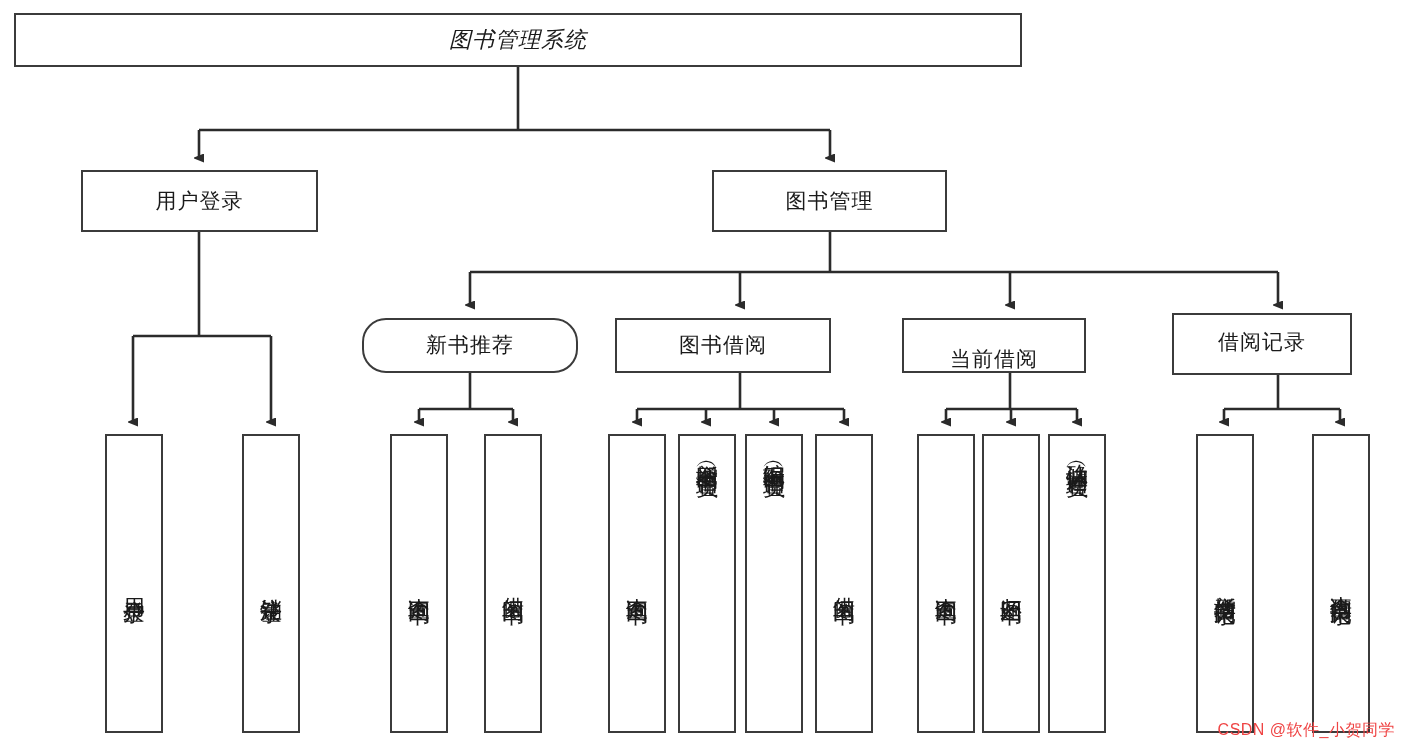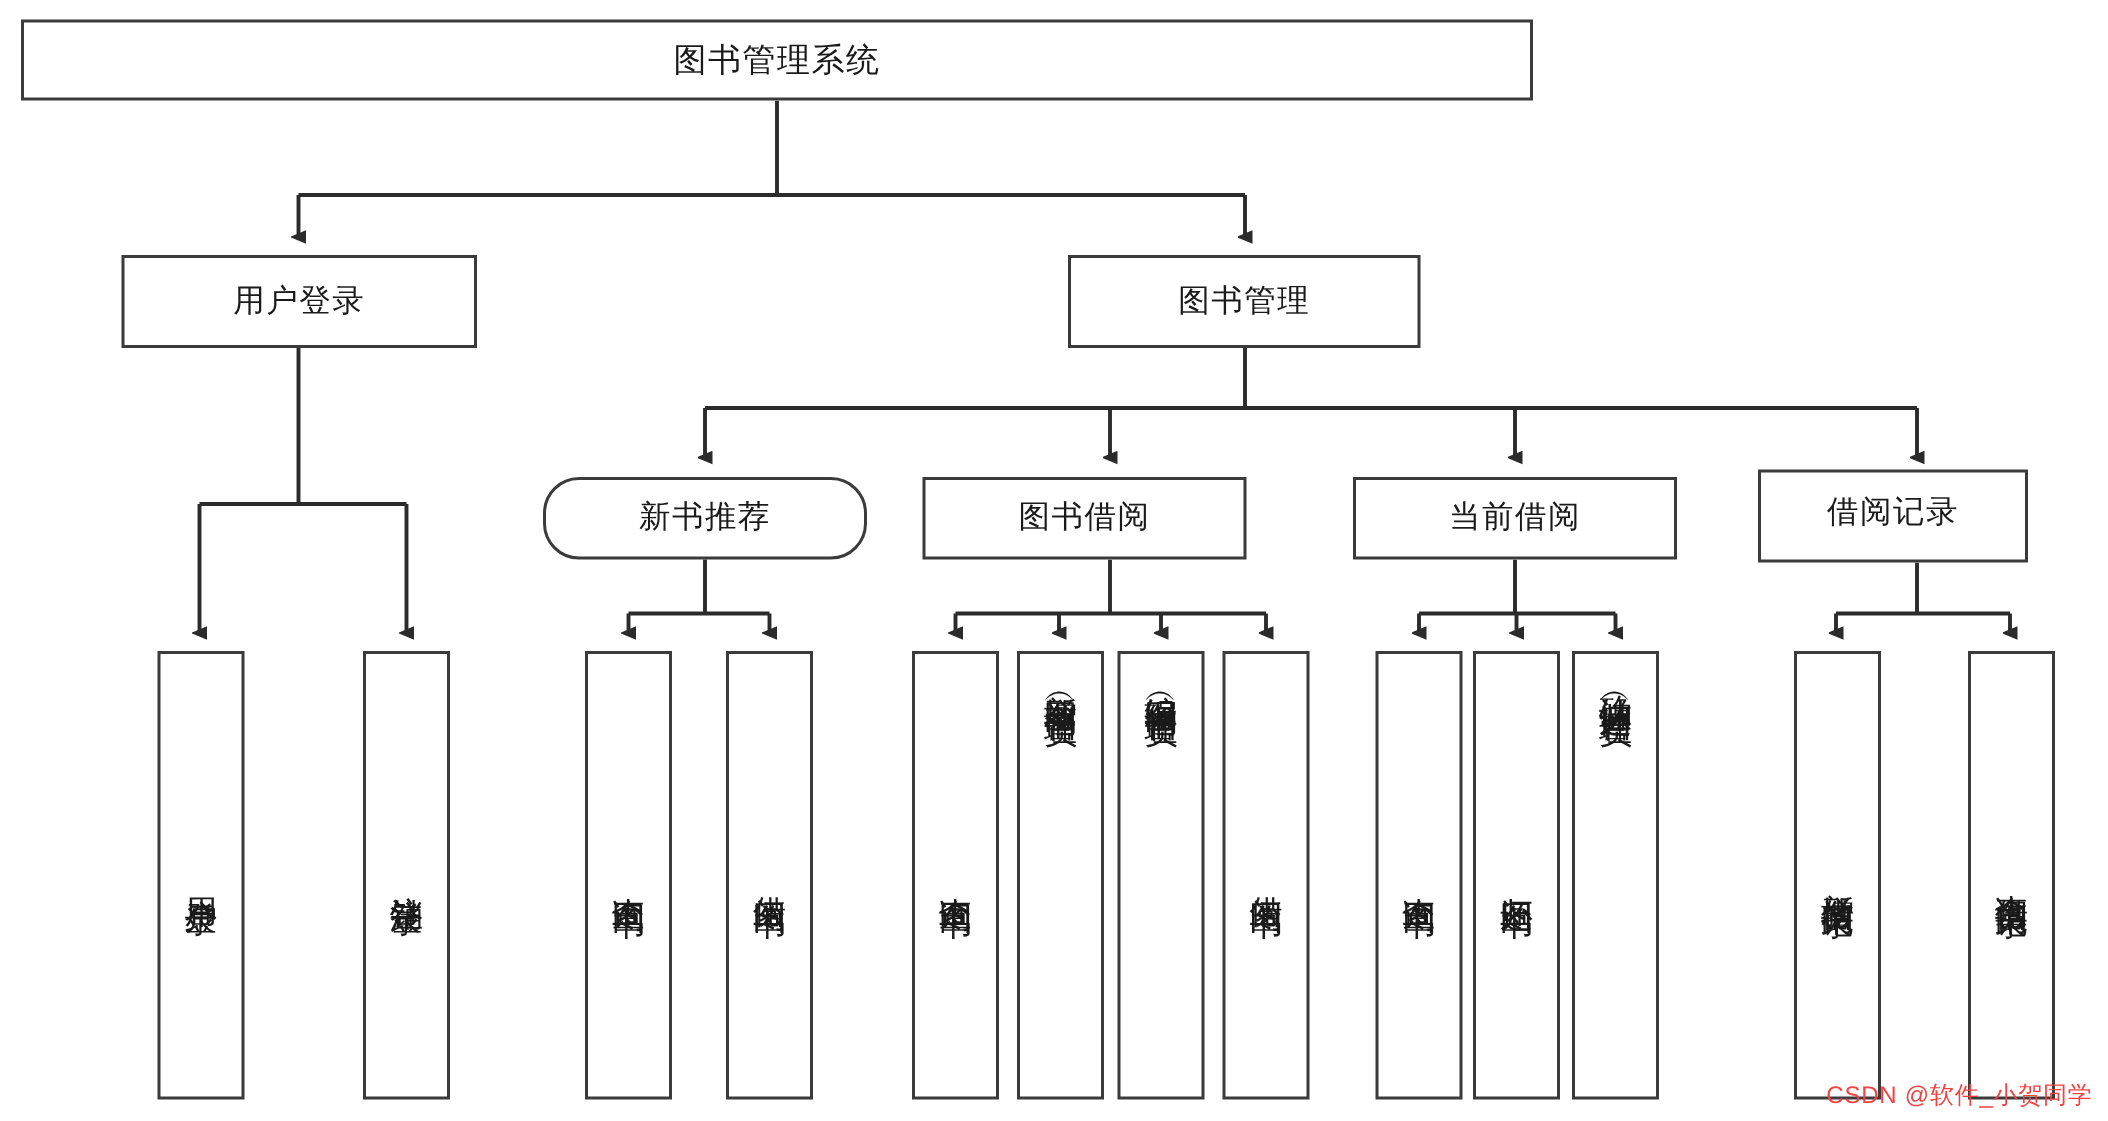--- a/index.html
+++ b/index.html
@@ -33,21 +33,21 @@
   .node .lbl{
     display:block;
     text-align:center;
     white-space:nowrap;
   }
   
   .node.horiz .lbl{
     font-size:21px;
     letter-spacing:1px;
   }
-  .node.root .lbl{ font-size:22px; letter-spacing:1px; }
+  .node.root .lbl{ font-size:22px; letter-spacing:1px;font-style:italic; }
   
   .node.vert{
     align-items:flex-start;
     padding-top:10px;
   }
   .node.vert.centered{
     align-items:center;
     padding-top:0;
   }
   .node.vert .lbl{
@@ -134,21 +134,21 @@
   <div class="node horiz" style="left:712px;top:170px;width:235px;height:62px;">
     <span class="lbl">图书管理</span>
   </div>
 
   <div class="node horiz" style="left:362px;top:318px;width:216px;height:55px;border-radius:24px;">
     <span class="lbl">新书推荐</span>
   </div>
   <div class="node horiz" style="left:615px;top:318px;width:216px;height:55px;">
     <span class="lbl">图书借阅</span>
   </div>
-  <div class="node horiz" style="left:902px;top:318px;width:216px;height:55px;">
+  <div class="node horiz" style="left:902px;top:318px;width:184px;height:55px;align-items:flex-end;">
     <span class="lbl">当前借阅</span>
   </div>
   <div class="node horiz" style="left:1172px;top:313px;width:180px;height:62px;font-family:Liberation Mono, monospace;">
     <span class="lbl">借阅记录</span>
   </div>
 
   <div class="node vert centered" style="left:105px;top:434px;width:58px;height:299px;">
     <span class="lbl">用户登录</span>
   </div>
   <div class="node vert centered" style="left:242px;top:434px;width:58px;height:299px;">

